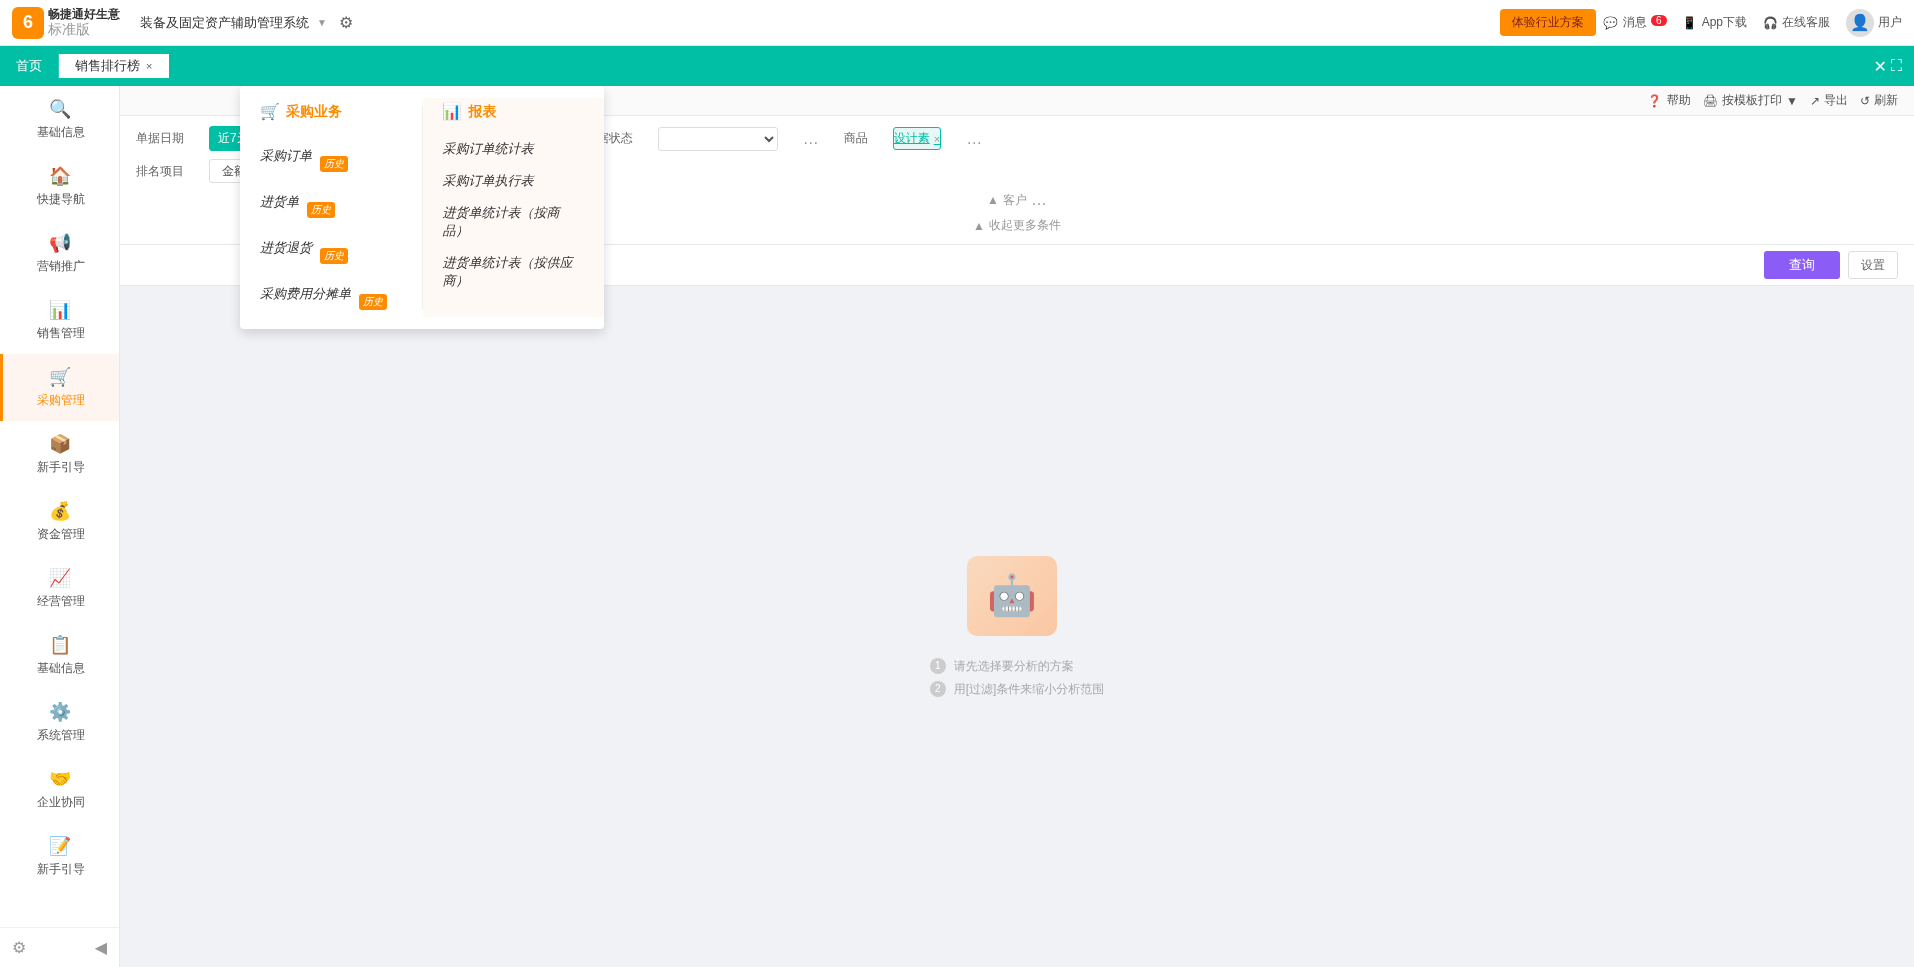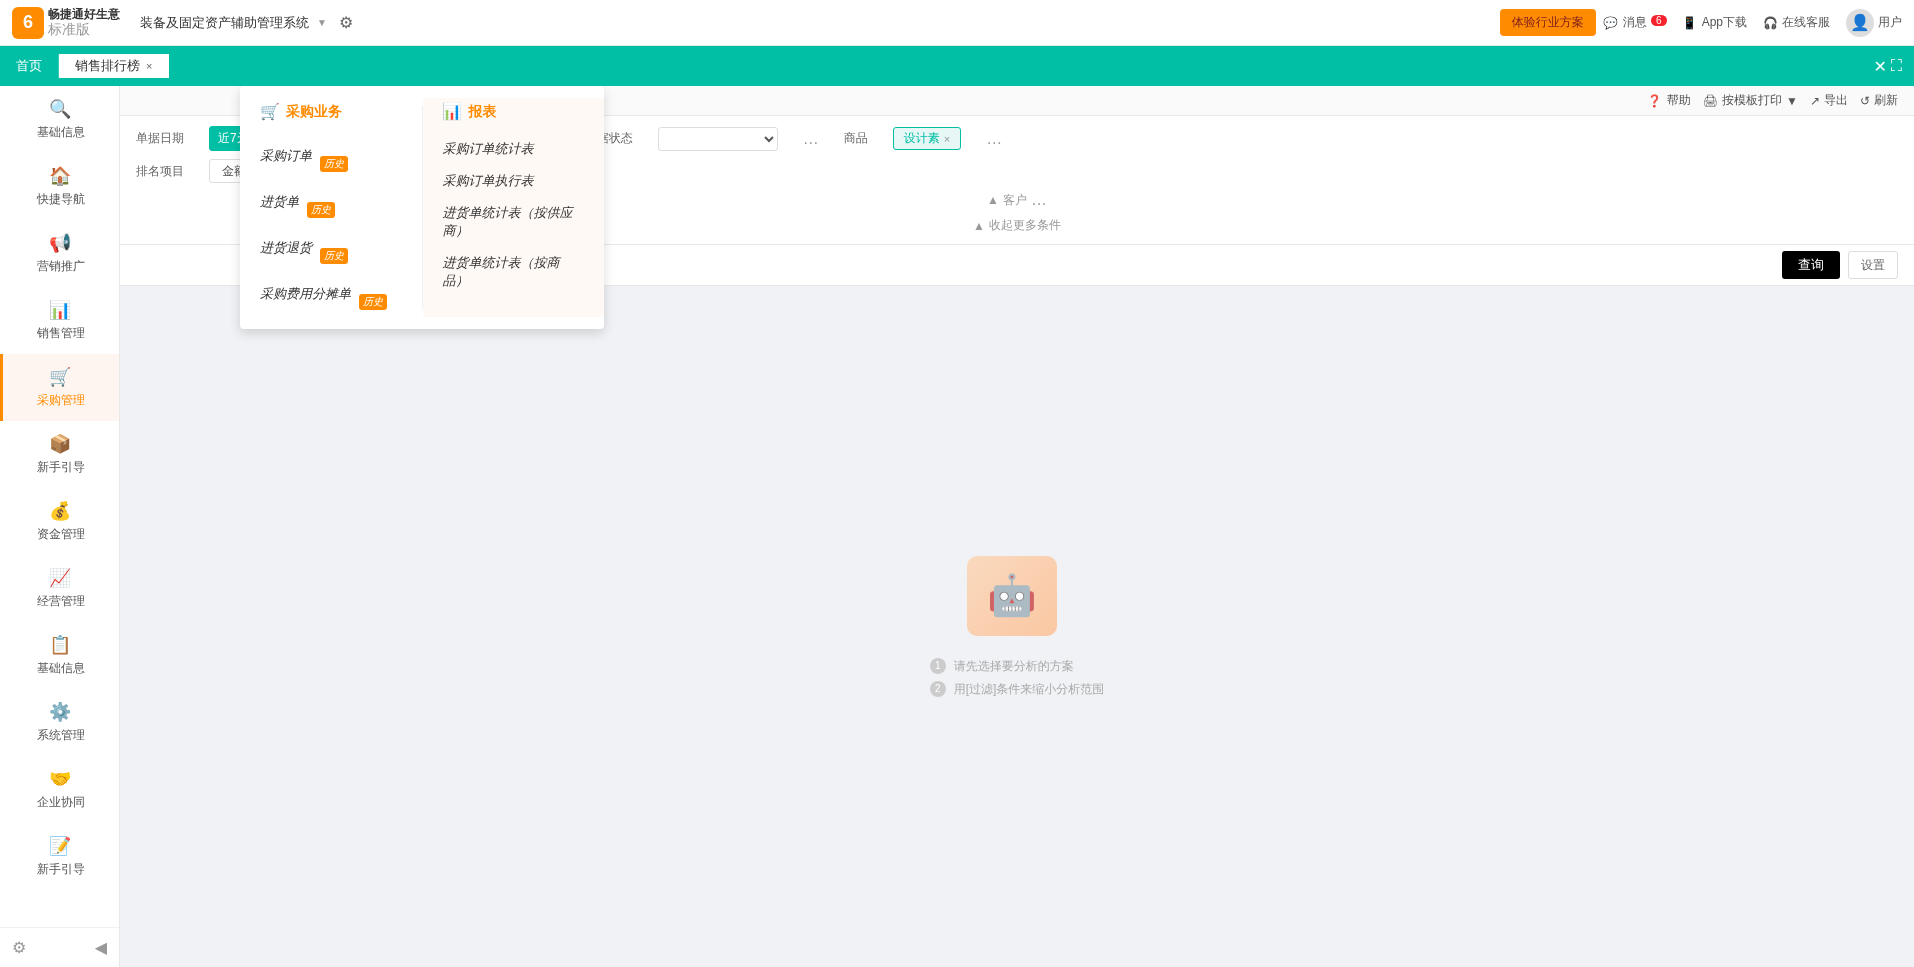--- a/index.html
+++ b/index.html
@@ -70,32 +70,32 @@
       background: #fff; padding: 10px 16px; border-bottom: 1px solid #e8e8e8;
       display: flex; flex-direction: column; gap: 8px;
     }
     .filter-row { display: flex; align-items: center; gap: 25px; flex-wrap: wrap; }
     .filter-label { color: #666; font-size: 12px; white-space: nowrap; }
     .filter-date-group { display: flex; align-items: center; gap: 4px; }
     .date-btn { padding: 3px 8px; border: 1px solid #ddd; border-radius: 3px; background: #fff; font-size: 12px; cursor: pointer; color: #555; }
     .date-btn.active { background: #00bfa5; color: #fff; border-color: #00bfa5; }
     .filter-input { border: 1px solid #ddd; border-radius: 3px; padding: 3px 8px; font-size: 12px; color: #555; background: #fff; min-width: 120px; }
     .filter-select { border: 1px solid #ddd; border-radius: 3px; padding: 3px 24px 3px 8px; font-size: 12px; color: #555; background: #fff; min-width: 120px; cursor: pointer; }
-    .filter-tag { display: flex; align-items: center; gap: 4px; background: #e6f7f5; border: 1px solid #00bfa5; border-radius: 3px; padding: 2px 10px; font-size: 12px; color: #00bfa5; }
+    .filter-tag { display: flex; align-items: center; gap: 4px; background: #e6f7f5; border: 1px solid #00bfa5; border-radius: 3px; padding: 2px 0; font-size: 12px; color: #00bfa5; text-decoration: underline; }
     .filter-tag .remove { cursor: pointer; color: #999; font-size: 11px; }
     .filter-dots { color: #999; cursor: pointer; font-size: 16px; }
     .filter-more-btn { color: #999; font-size: 12px; cursor: pointer; display: flex; align-items: center; gap: 4px; }
 
     
     .action-bar {
       background: #fafafa; padding: 6px 16px; border-bottom: 1px solid #e8e8e8;
       display: flex; align-items: center; gap: 12px; justify-content: flex-end;
     }
     .action-btn { display: flex; align-items: center; gap: 4px; color: #555; font-size: 12px; cursor: pointer; }
-    .query-btn { background: #000000; color: #fff; border: none; border-radius: 3px; padding: 5px 16px; font-size: 13px; cursor: pointer; }
+    .query-btn { background: #8b5cf6; color: #fff; border: none; border-radius: 3px; padding: 5px 25px; font-size: 13px; cursor: pointer; }
     .set-btn { background: #fff; color: #666; border: 1px solid #ddd; border-radius: 3px; padding: 4px 12px; font-size: 12px; cursor: pointer; }
 
     
     .empty-state {
       flex: 1; display: flex; flex-direction: column; align-items: center; justify-content: center;
       gap: 12px; color: #bbb; font-size: 13px;
     }
     .empty-icon-wrapper { position: relative; width: 100px; height: 90px; }
     .empty-hints { display: flex; flex-direction: column; gap: 6px; }
     .empty-hint { display: flex; align-items: flex-start; gap: 8px; color: #aaa; font-size: 12px; }
@@ -372,23 +372,23 @@
             <span class="section-icon">📊</span>
             <span>报表</span>
           </div>
           <div class="menu-item">
             <span>采购订单统计表</span>
           </div>
           <div class="menu-item">
             <span>采购订单执行表</span>
           </div>
           <div class="menu-item">
+            <span>进货单统计表（按商品）</span>
+          </div>
+          <div class="menu-item">
             <span>进货单统计表（按供应商）</span>
           </div>
-          <div class="menu-item">
-            <span>进货单统计表（按商品）</span>
-          </div>
         </div>
       </div>
     </div>
 
   </div>
 </div>
 
 </body></html>

